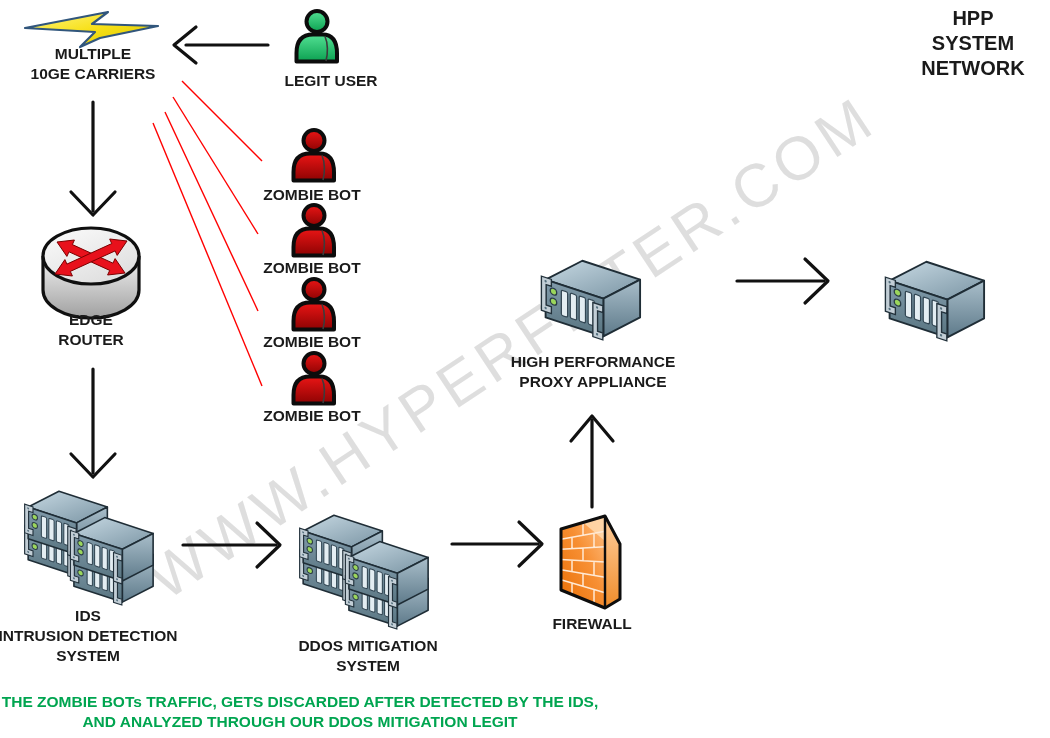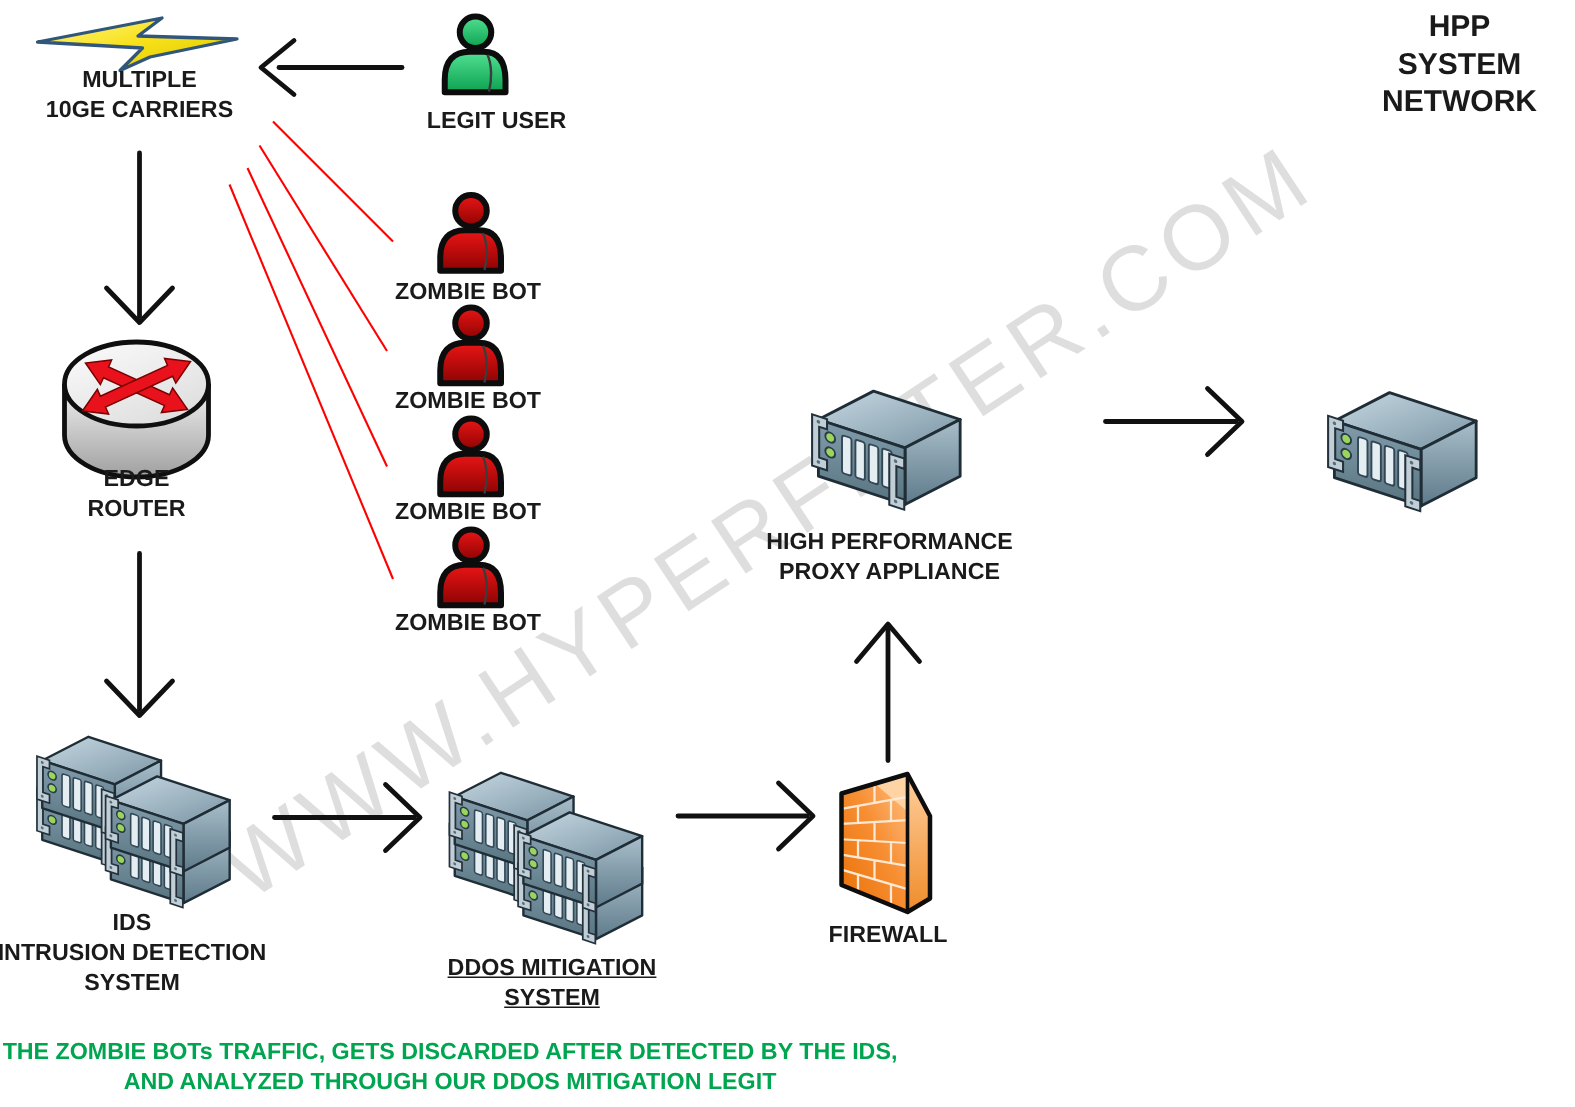--- a/index.html
+++ b/index.html
@@ -197,21 +197,21 @@
     <div class="label" style="left:312px;top:185px;">ZOMBIE BOT</div>
     <div class="label" style="left:312px;top:258px;">ZOMBIE BOT</div>
     <div class="label" style="left:312px;top:332px;">ZOMBIE BOT</div>
     <div class="label" style="left:312px;top:406px;">ZOMBIE BOT</div>
 
     <div class="label" style="left:91px;top:310px;">EDGE
 ROUTER</div>
     <div class="label" style="left:88px;top:606px;">IDS
 INTRUSION DETECTION
 SYSTEM</div>
-    <div class="label" style="left:368px;top:636px;text-decoration:underline;">DDOS MITIGATION
+    <div class="label" style="left:368px;top:636px;">DDOS MITIGATION
 SYSTEM</div>
     <div class="label" style="left:592px;top:614px;">FIREWALL</div>
     <div class="label" style="left:593px;top:352px;">HIGH PERFORMANCE
 PROXY APPLIANCE</div>
 
     <div class="label note" style="left:300px;top:692px;">THE ZOMBIE BOTs TRAFFIC, GETS DISCARDED AFTER DETECTED BY THE IDS,
 AND ANALYZED THROUGH OUR DDOS MITIGATION LEGIT</div>
   </div>
 
 </div>

